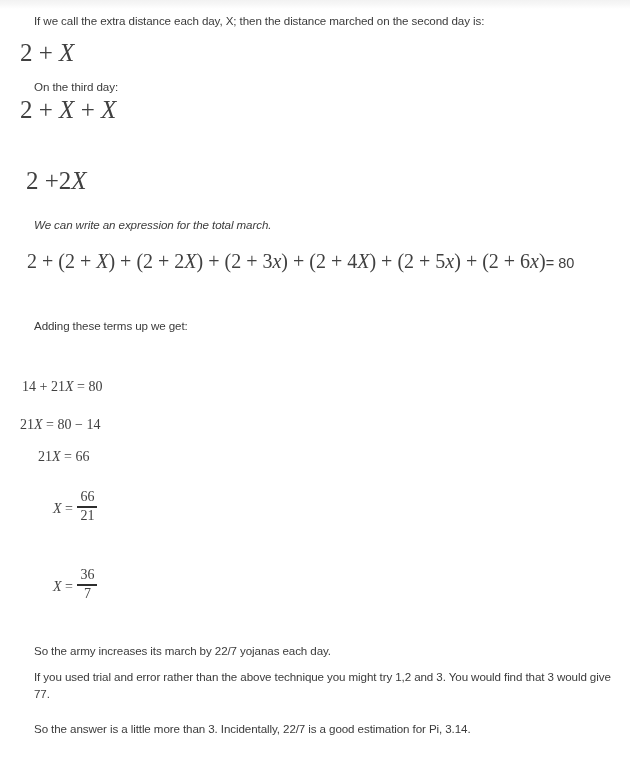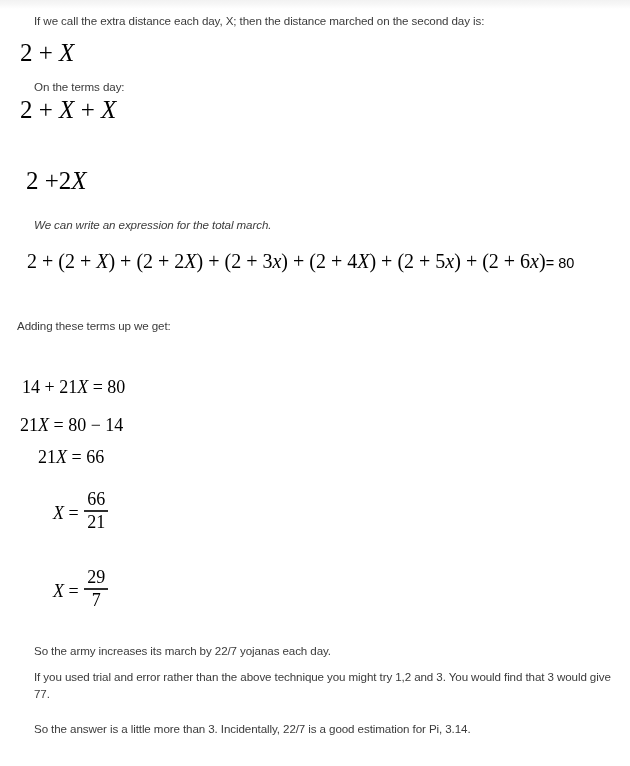--- a/index.html
+++ b/index.html
@@ -38,31 +38,31 @@
     line-height: 17px;
     color: #3b3b3b;
     margin: 0;
     padding: 0 28px 0 17px;
     letter-spacing: -0.1px;
   }
 
   
   .math {
     font-family: "Liberation Serif", "DejaVu Serif", serif;
-    color: #000000;
+    color: #404040;
     margin: 0;
     white-space: nowrap;
   }
   .math i, .math .var {
     font-style: italic;
   }
   .op { font-style: normal; }
 
   .m-lg  { font-size: 25px; line-height: 30px; }
-  .m-eq  { font-size: 18px; line-height: 26px; }
+  .m-eq  { font-size: 14px; line-height: 26px; }
   .m-row { font-size: 20px; line-height: 30px; margin-left: 8px; }
 
   .sans-tail {
     font-family: "Liberation Sans", sans-serif;
     font-size: 14.5px;
     font-style: normal;
   }
 
   
   .frac {
@@ -89,21 +89,21 @@
   }
 
   
   .r-l1   { position:absolute; left:17px;  top:12px;  width:600px; }
   .r-e1   { position:absolute; left:20px;  top:38px;  }
   .r-l2   { position:absolute; left:17px;  top:78px;  }
   .r-e2   { position:absolute; left:20px;  top:95px; }
   .r-e3   { position:absolute; left:26px;  top:166px; }
   .r-l3   { position:absolute; left:17px;  top:216px;font-style:italic; }
   .r-e4   { position:absolute; left:19px;  top:246px; width:610px; }
-  .r-l4   { position:absolute; left:0;  top:317px; }
+  .r-l4   { position:absolute; left:17px;  top:317px; }
   .r-e5   { position:absolute; left:22px;  top:374px; }
   .r-e6   { position:absolute; left:20px;  top:412px; }
   .r-e7   { position:absolute; left:38px;  top:444px; }
   .r-e8   { position:absolute; left:53px;  top:490px; }
   .r-e9   { position:absolute; left:53px;  top:568px; }
   .r-l5   { position:absolute; left:17px;  top:642px; }
   .r-l6   { position:absolute; left:17px;  top:668px; width:585px; }
   .r-l7   { position:absolute; left:17px;  top:720px; width:600px; }
 </style>
 </head>
@@ -114,21 +114,21 @@
 <div class="page">
 
   <p class="prose r-l1">If we call the extra distance each day, X; then the distance marched on the second day is:</p>
 
   <div class="math m-lg r-e1">
     <span>2</span>
     <span class="op">+</span>
     <span class="var">X</span>
   </div>
 
-  <p class="prose r-l2">On the terms day:</p>
+  <p class="prose r-l2">On the third day:</p>
 
   <div class="math m-lg r-e2">
     <span>2</span>
     <span class="op">+</span>
     <span class="var">X</span>
     <span class="op">+</span>
     <span class="var">X</span>
   </div>
 
   <div class="math m-lg r-e3">
@@ -179,21 +179,21 @@
       <span class="num">66</span>
       <span class="bar"></span>
       <span class="den">21</span>
     </span>
   </div>
 
   <div class="math m-eq r-e9">
     <span class="var">X</span>
     <span class="op">=</span>
     <span class="frac">
-      <span class="num">29</span>
+      <span class="num">36</span>
       <span class="bar"></span>
       <span class="den">7</span>
     </span>
   </div>
 
   <p class="prose r-l5">So the army increases its march by 22/7 yojanas each day.</p>
   <p class="prose r-l6">If you used trial and error rather than the above technique you might try 1,2 and 3. You would find that 3 would give 77.</p>
   <p class="prose r-l7">So the answer is a little more than 3. Incidentally, 22/7 is a good estimation for Pi, 3.14.</p>
 
 </div>

